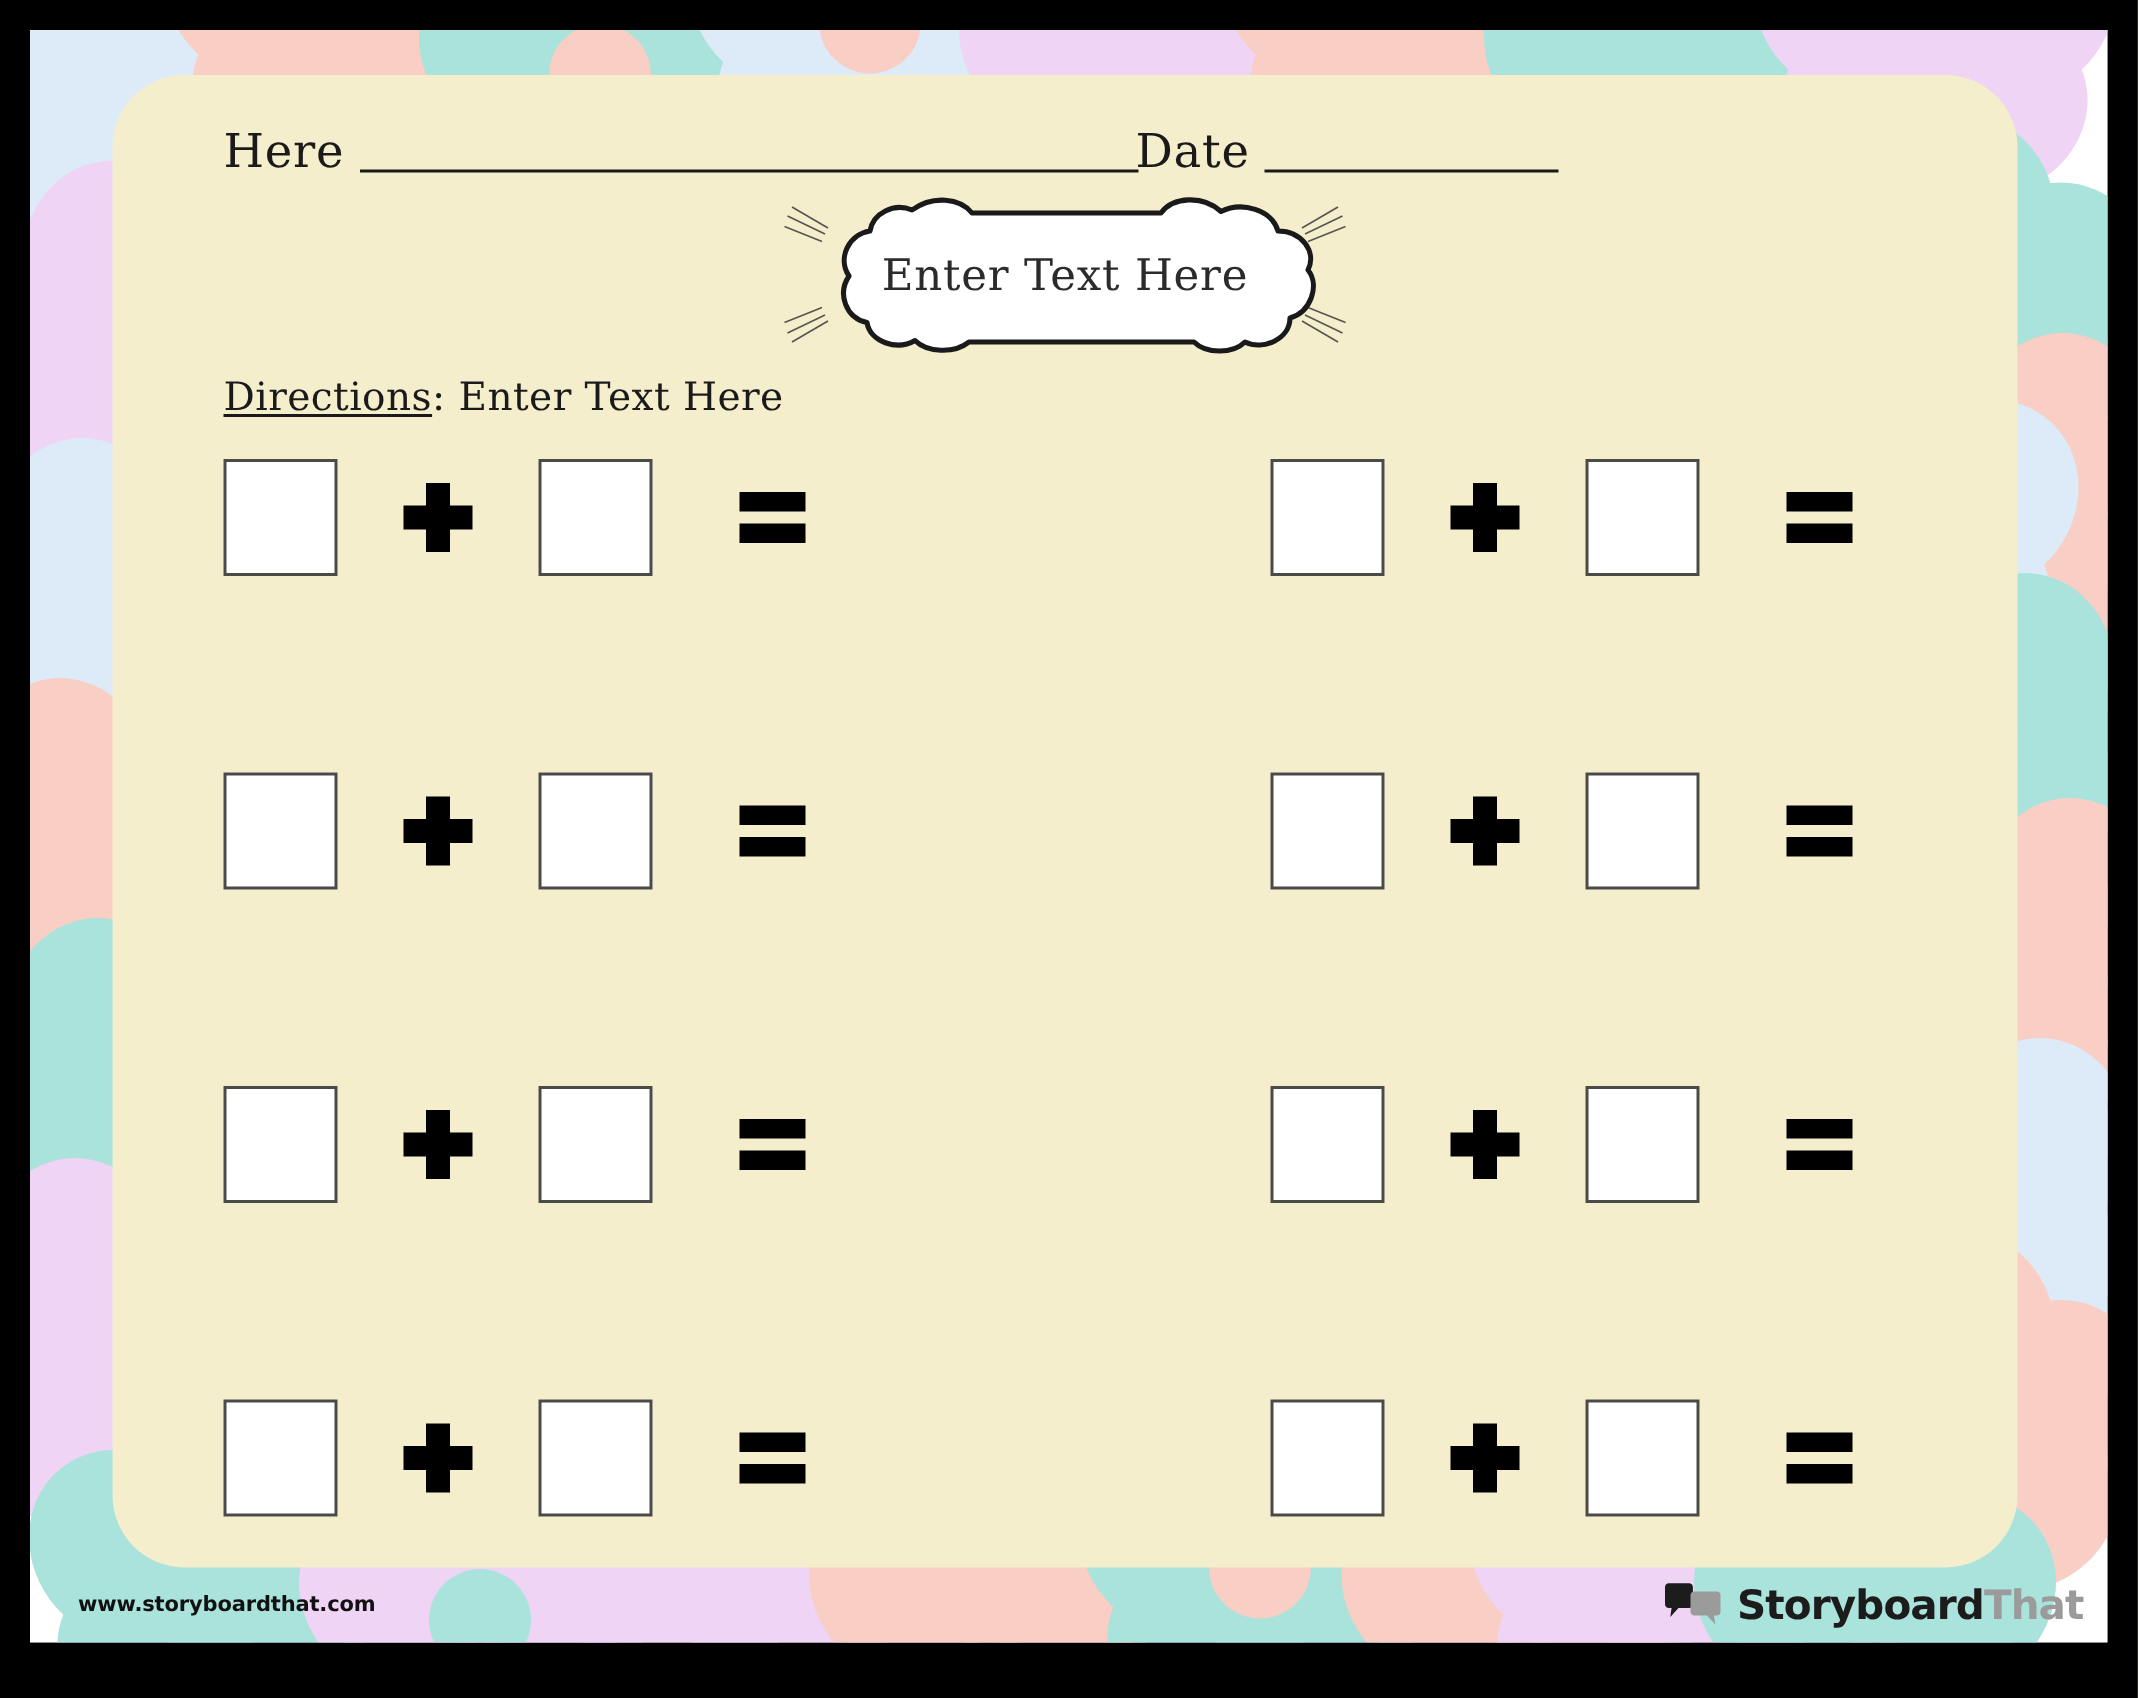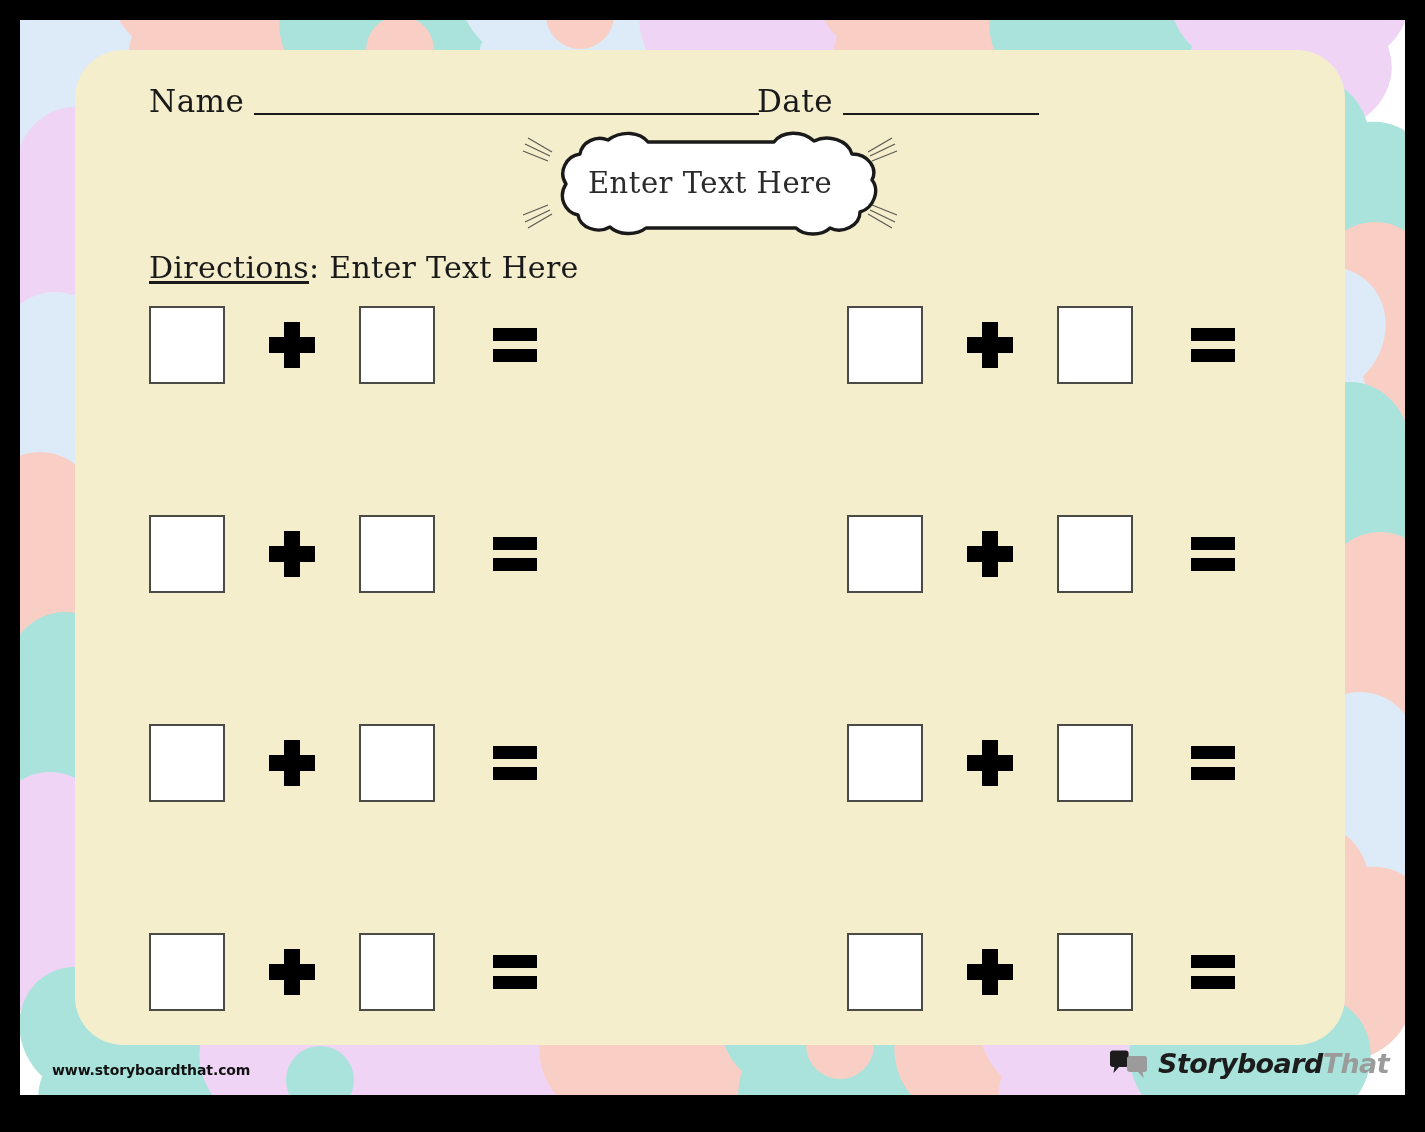--- a/index.html
+++ b/index.html
@@ -109,21 +109,21 @@
     letter-spacing: 0.5px;
     white-space: nowrap;
   }
 
   
   #directions {
     position: absolute;
     left: 74px;
     top: 200px;
     font-family: "DejaVu Serif", serif;
-    font-size: 30px;
+    font-size: 26px;
     color: #1a1a1a;
     white-space: nowrap;
     letter-spacing: 0.3px;
   }
   #directions .underlined {
     text-decoration: underline;
     text-underline-offset: 3px;
   }
 
   
@@ -210,23 +210,22 @@
     letter-spacing: -0.1px;
     white-space: nowrap;
     margin-left: 20px;
   }
 
   #logo {
     position: absolute;
     right: 36px;
     top: 1050px;
     display: flex;
-    align-items: flex-start;
+    align-items: center;
     height: 40px;
-    font-style: italic;
   }
   #logo-mark {
     width: 40px;
     height: 30px;
     margin-right: 9px;
     flex: none;
   }
   #logo-text {
     font-family: "DejaVu Sans", sans-serif;
     font-size: 27px;
@@ -358,21 +357,21 @@
         </g>
       <g fill="#f9cfc5">
           <circle cx="820" cy="1025" r="34"></circle>
         </g>
     </svg>
   </div>
 
   <div id="worksheet-card">
 
     <div class="field-row" id="name-field">
-      <span class="field-label">Name</span>
+      <span class="field-label">Here</span>
       <span class="field-line"></span>
     </div>
 
     <div class="field-row" id="date-field">
       <span class="field-label">Date</span>
       <span class="field-line"></span>
     </div>
 
     <div id="title-banner">
       <svg viewBox="0 0 396 110">

